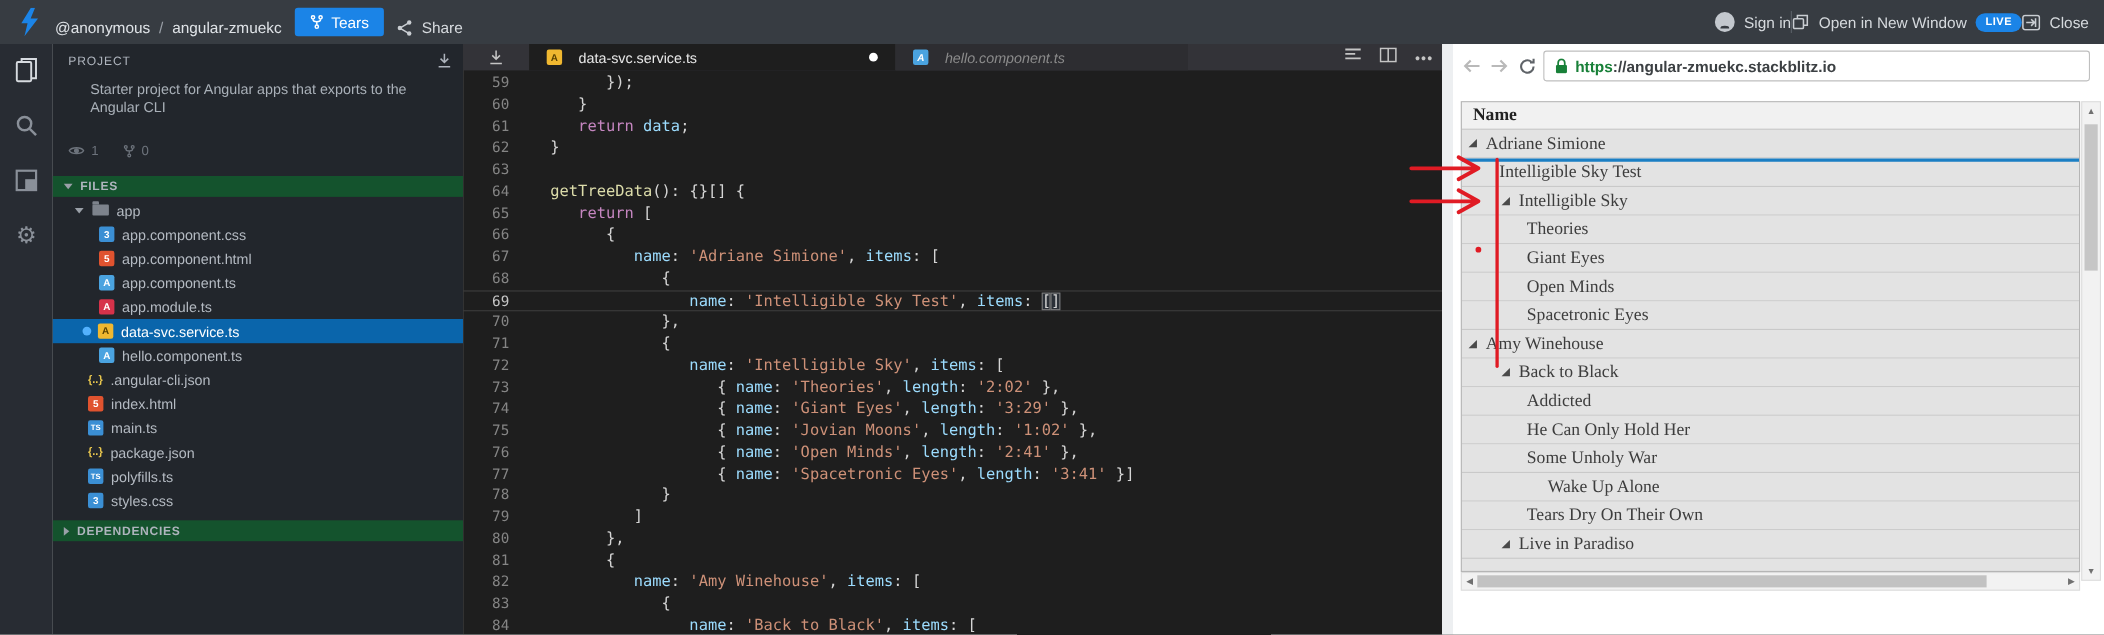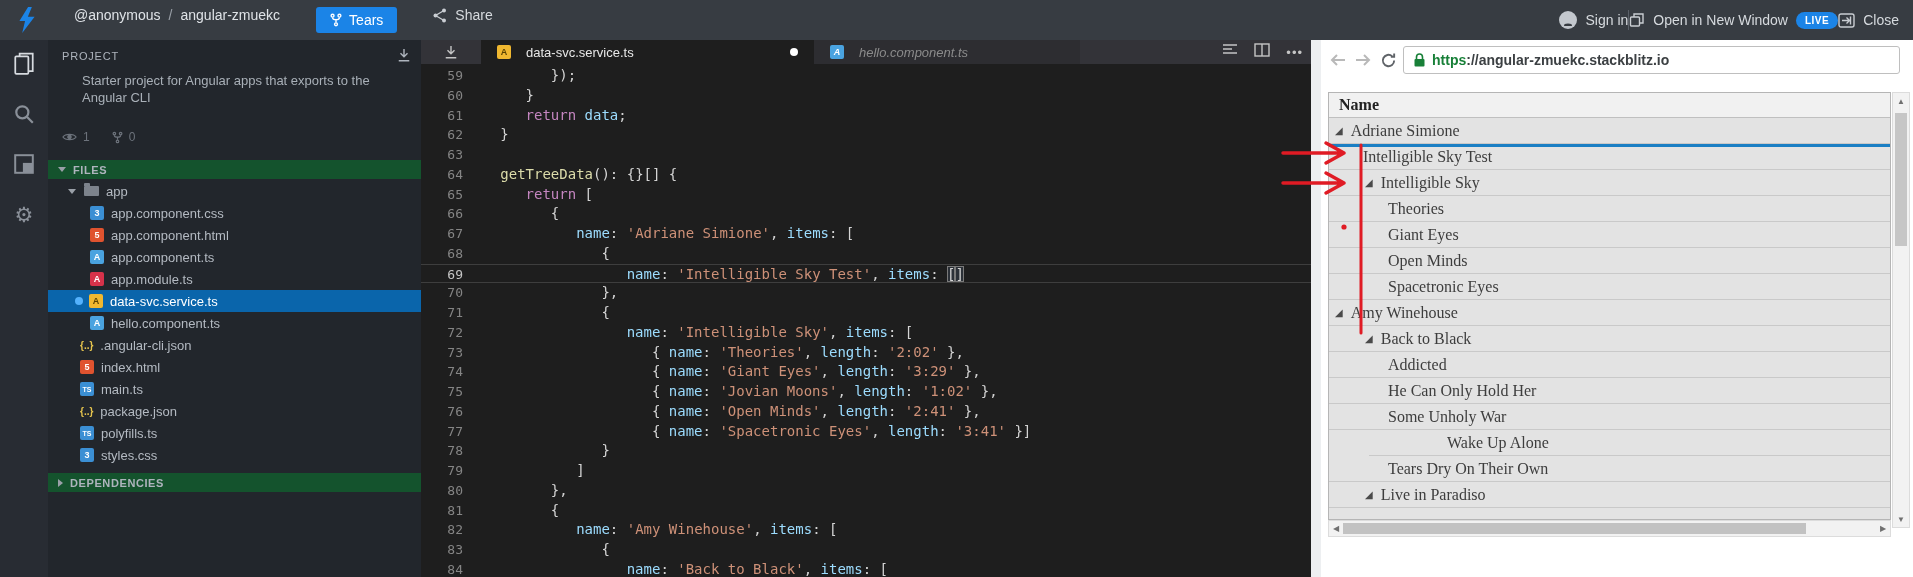--- a/index.html
+++ b/index.html
@@ -3,21 +3,21 @@
 <meta charset="utf-8">
 <style>
   html,body{margin:0;padding:0;background:#111;}
   .app{position:relative;width:1913px;height:577px;overflow:hidden;background:#fff;
        font-family:"Liberation Sans",sans-serif;-webkit-font-smoothing:antialiased;}
   .abs{position:absolute;}
 
   
   .hdr{left:0;top:0;width:1913px;height:40px;background:#373c42;display:flex;align-items:center;
        justify-content:space-between;color:#e4e7ea;font-size:14px;}
-  .hdr-left{display:flex;align-items:flex-start;gap:36px;padding-left:16px;}
+  .hdr-left{display:flex;align-items:flex-end;gap:12px;padding-left:16px;}
   .hdr-right{display:flex;align-items:center;padding-right:14px;}
   .crumb{display:flex;align-items:center;gap:8px;color:#dfe3e7;}
   .crumb .sep{color:#9aa0a8;}
   .btn-fork{display:flex;align-items:center;gap:7px;background:#1b84e7;color:#fff;border-radius:3px;
             height:26px;padding:0 14px;font-size:14px;cursor:pointer;}
   .hdr-item{display:flex;align-items:center;gap:8px;cursor:pointer;color:#d6dade;}
   .vdiv{width:1px;height:20px;background:#5a6068;}
   .live{background:#1b84e7;color:#fff;font-size:10px;font-weight:bold;border-radius:9px;
         padding:3px 9px;letter-spacing:.5px;}
 
@@ -507,21 +507,21 @@
           </div>
           <div class="trow" style="padding-left: 59px;">
             <span>Addicted</span>
           </div>
           <div class="trow" style="padding-left: 59px;">
             <span>He Can Only Hold Her</span>
           </div>
           <div class="trow" style="padding-left: 59px;">
             <span>Some Unholy War</span>
           </div>
-          <div class="trow" style="padding-left: 78px; margin-left: 40px;">
+          <div class="trow" style="padding-left: 78px;">
             <span>Wake Up Alone</span>
           </div>
           <div class="trow" style="padding-left: 59px;">
             <span>Tears Dry On Their Own</span>
           </div>
           <div class="trow" style="padding-left: 36px;">
             <span class="texp">◢</span>
             <span>Live in Paradiso</span>
           </div>
         </div>

